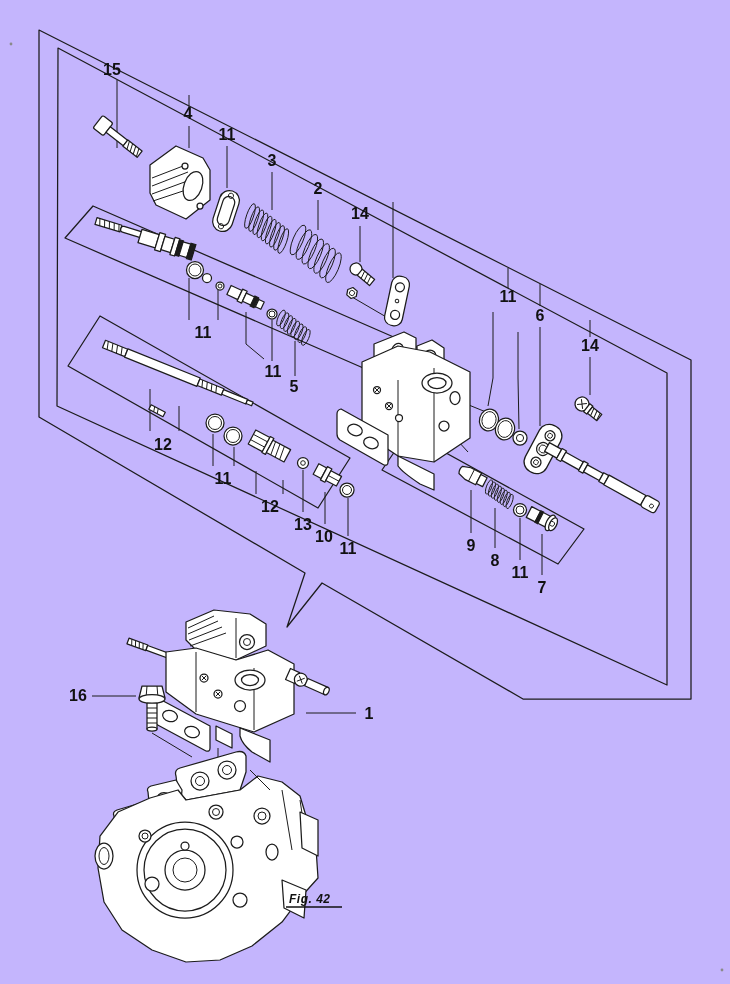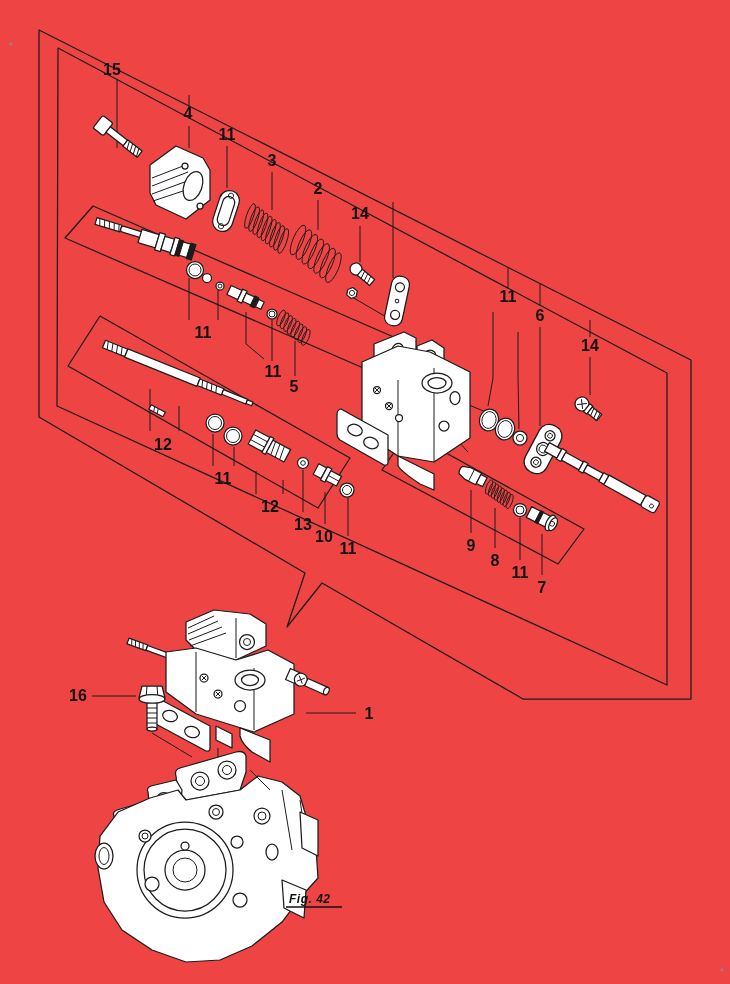--- a/index.html
+++ b/index.html
@@ -1,16 +1,16 @@
 <!DOCTYPE html>
 <html><head>
 <meta charset="utf-8">
 <style>
   html,body{margin:0;padding:0;background:#ffffff;}
-  .page{width:730px;height:984px;position:relative;background:#ef4444;overflow:hidden;}
+  .page{width:730px;height:984px;position:relative;background:#c4b5fd;overflow:hidden;}
   svg{display:block;}
   svg *{vector-effect:non-scaling-stroke;}
   .ln{stroke:#1c1c1c;stroke-width:1.25;fill:none;stroke-linejoin:round;stroke-linecap:round;}
   .thin{stroke:#1c1c1c;stroke-width:1;fill:none;}
   .fw{stroke:#1c1c1c;stroke-width:1.25;fill:#ffffff;stroke-linejoin:round;}
   .dk{stroke:#1c1c1c;stroke-width:1.25;fill:#1c1c1c;}
   .co{font-family:"Liberation Sans","DejaVu Sans",sans-serif;font-size:16px;font-weight:700;fill:#111;text-anchor:middle;}
   .fig{font-family:"Liberation Sans","DejaVu Sans",sans-serif;font-size:12px;font-weight:700;font-style:italic;fill:#111;letter-spacing:.5px;}
   .dot{fill:#8a8a8a;stroke:none;}
 </style>

